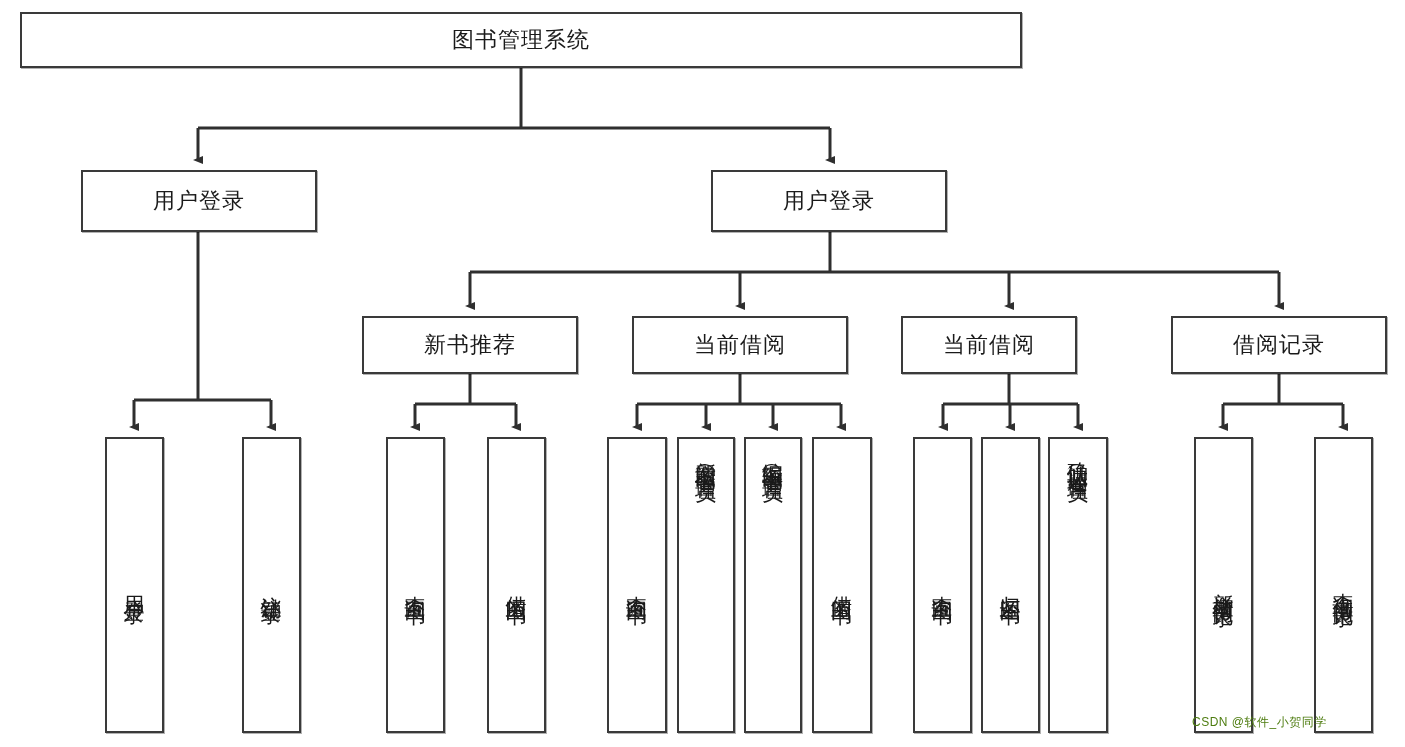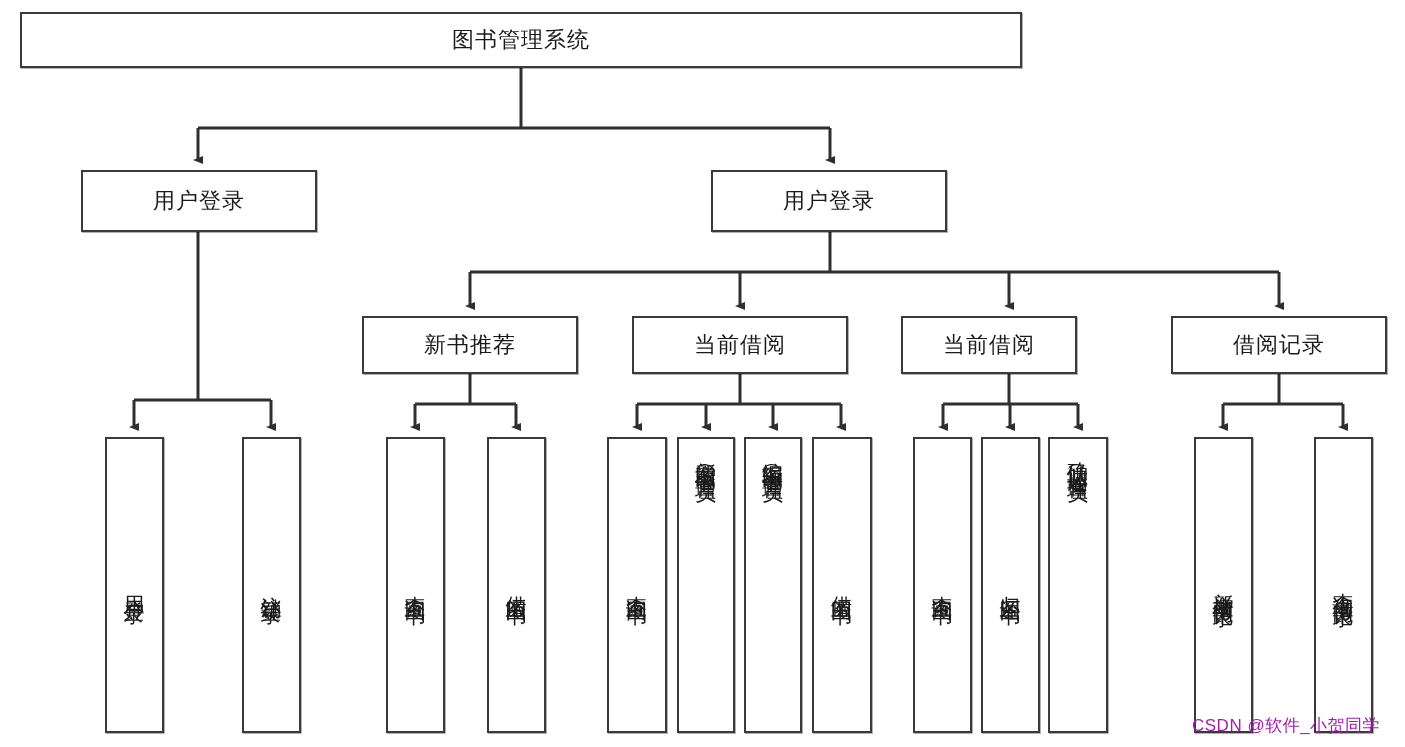--- a/index.html
+++ b/index.html
@@ -55,22 +55,22 @@
     letter-spacing: 3px;
     line-height: 1;
     white-space: nowrap;
   }
   .node.vert.mid {
     align-items: center;
     padding-top: 0;
   }
   .watermark {
     position: absolute;
-    font-size: 17px;
-    color: #a21caf;
+    font-size: 12px;
+    color: #4d7c0f;
     white-space: nowrap;
     letter-spacing: 0.5px;
   }
 </style>
 </head>
 <body>
 
 <div id="canvas">
 
   <svg id="edges" viewBox="0 0 1405 747">

